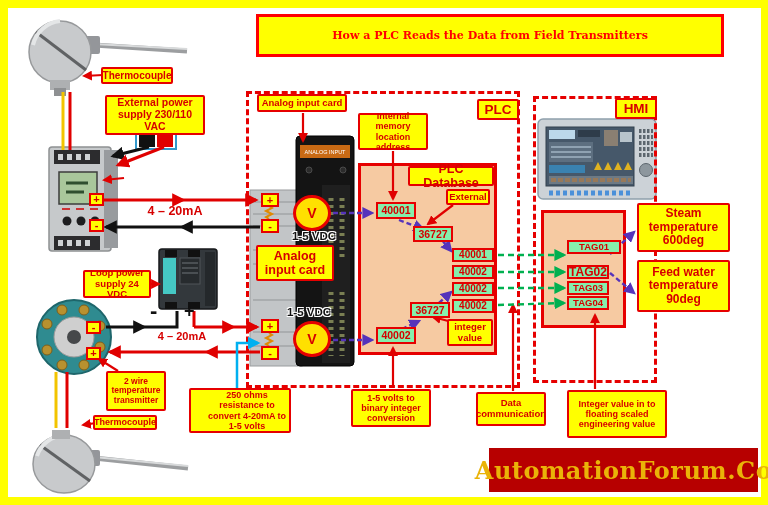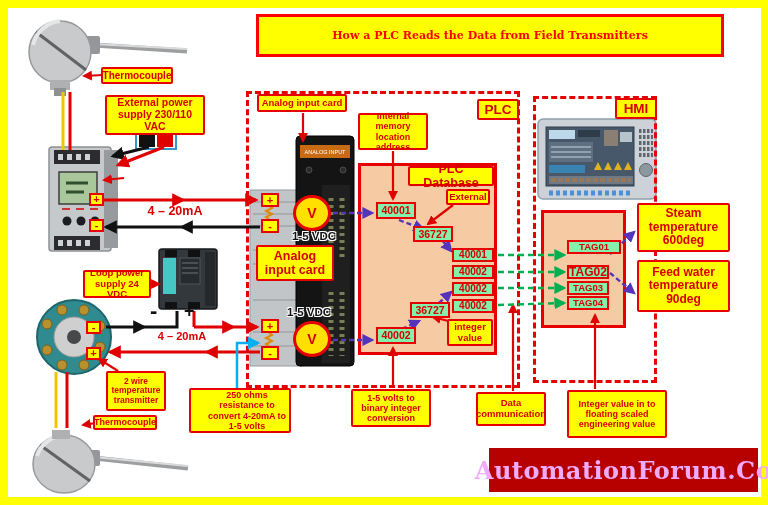--- a/index.html
+++ b/index.html
@@ -18,21 +18,21 @@
   .term{position:absolute;background:#ffff00;border:2px solid #e60000;color:#d60000;font-weight:bold;
        font-size:11px;display:flex;align-items:center;justify-content:center;line-height:1;box-sizing:border-box;z-index:5;}
   .vmeter{position:absolute;background:#ffe000;border:3px solid #e60000;color:#d60000;font-weight:bold;
        border-radius:50%;display:flex;align-items:center;justify-content:center;z-index:5;box-sizing:border-box;}
   .vdc{position:absolute;color:#111;font-weight:bold;z-index:5;text-align:center;
        text-shadow:1px 1px 0 #fff,-1px -1px 0 #fff,1px -1px 0 #fff,-1px 1px 0 #fff;}
   .current{position:absolute;color:#d60000;font-weight:bold;z-index:5;text-align:center;}
   .pol{position:absolute;color:#111;font-weight:bold;z-index:5;line-height:1;}
   .title{position:absolute;background:#ffff00;border:3px solid #ff0000;color:#ff0000;font-weight:bold;
        font-family:"DejaVu Serif",serif;display:flex;align-items:center;justify-content:center;z-index:5;box-sizing:border-box;}
-  .logo{position:absolute;background:#b70000;color:#f0abfc;font-weight:bold;font-family:"DejaVu Serif",serif;
+  .logo{position:absolute;background:#b70000;color:#eab308;font-weight:bold;font-family:"DejaVu Serif",serif;
        display:flex;align-items:center;justify-content:center;z-index:5;letter-spacing:0.5px;box-sizing:border-box;}
 </style>
 </head>
 <body>
 
 <div id="stage">
   <div id="canvas"></div>
 
   <svg class="layer devices" width="768" height="505">
 

